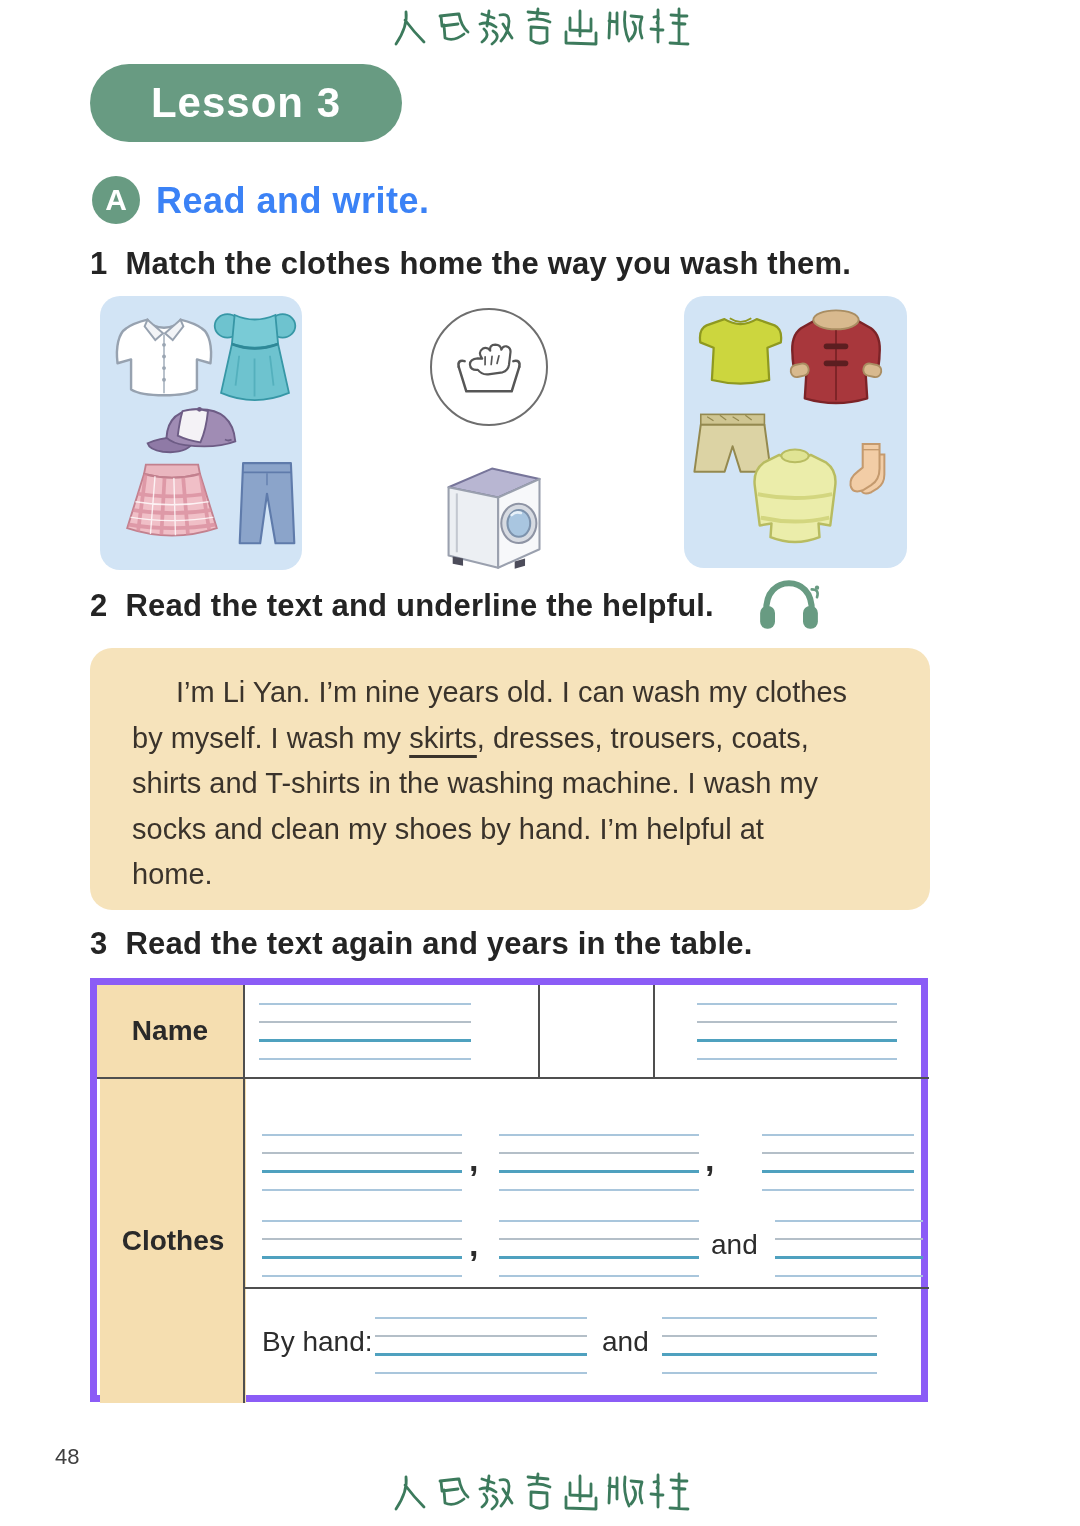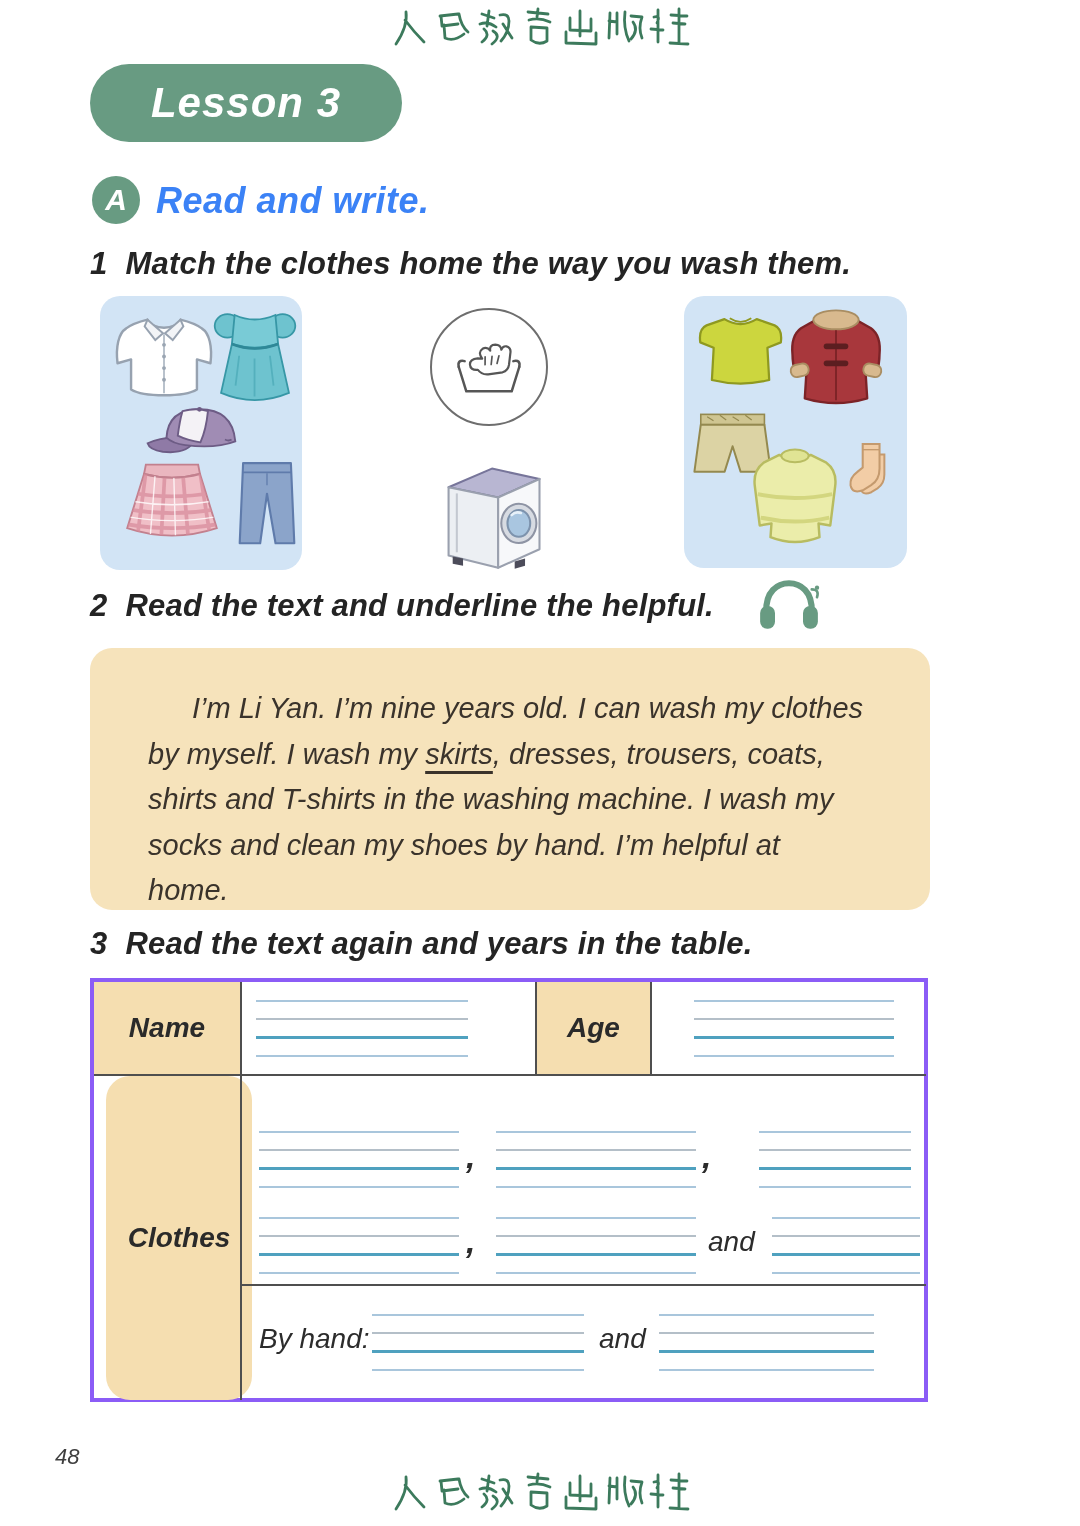--- a/index.html
+++ b/index.html
@@ -1,17 +1,17 @@
 <!DOCTYPE html>
 <html><head>
 <meta charset="utf-8">
 <style>
   html,body{margin:0;padding:0;background:#ffffff;}
   .stage{position:relative;width:1080px;height:1526px;background:#fff;overflow:hidden;
-         font-family:"Liberation Sans","DejaVu Sans",sans-serif;font-style:italic;}
+         font-family:"Liberation Sans","DejaVu Sans",sans-serif;}
   .abs{position:absolute;}
 
   
   .calli{display:flex;justify-content:center;left:0;right:0;}
   .calli svg{display:block;}
 
   
   .badge{left:90px;top:64px;width:312px;height:78px;border-radius:39px;background:#689b82;
          display:flex;align-items:center;justify-content:center;color:#fff;font-size:42px;
          font-weight:700;letter-spacing:1px;}
@@ -28,21 +28,21 @@
   .wash-circle{left:430px;top:308px;width:114px;height:114px;border-radius:50%;
                border:2px solid #6e6e6e;background:#fff;display:flex;align-items:center;justify-content:center;}
 
   
   .passage-box{left:90px;top:648px;width:840px;height:262px;background:#f6e3bb;border-radius:22px;}
   .passage{position:absolute;left:42px;top:22px;width:718px;font-size:29px;line-height:45.5px;
            color:#3a332b;font-weight:500;text-indent:44px;}
   .uline{text-decoration:underline;text-underline-offset:7px;text-decoration-thickness:2.5px;}
 
   
-  .tbl{left:90px;top:978px;width:838px;height:424px;border:4px solid #8b5cf6;box-sizing:border-box;}
+  .tbl{left:90px;top:978px;width:838px;height:424px;border:7px solid #8b5cf6;box-sizing:border-box;}
   .tan{background:#f5deb0;}
   .cell-label{display:flex;align-items:center;justify-content:center;font-size:28px;font-weight:600;color:#2a2a2a;}
   .gline{background:#4f4f4f;}
   .tbl-text{font-size:28px;color:#2c2c2c;font-weight:500;}
   .tbl-comma{font-size:34px;color:#2c2c2c;font-weight:600;}
 
   
   .blank{height:58px;background-repeat:no-repeat;
     background-image:linear-gradient(#a9c6dc,#a9c6dc),linear-gradient(#b4bfc8,#b4bfc8),
                      linear-gradient(#4fa1bf,#4fa1bf),linear-gradient(#a9c6dc,#a9c6dc);
@@ -237,35 +237,34 @@
     <svg width="70" height="60" viewBox="0 0 80 66">
       <path d="M14 40 C13 16 27 7 40 7 C53 7 67 16 66 40" fill="none" stroke="#689b82" stroke-width="7" stroke-linecap="round"></path>
       <rect x="7" y="33" width="17" height="26" rx="8" fill="#689b82"></rect>
       <rect x="56" y="33" width="17" height="26" rx="8" fill="#689b82"></rect>
       <path d="M66 14 q9 0 6 9" stroke="#689b82" stroke-width="3" fill="none" stroke-linecap="round"></path>
       <circle cx="72" cy="12" r="2.5" fill="#689b82"></circle>
     </svg>
   </div>
 
   <div class="abs passage-box">
-    <p class="passage" style="margin:16px;">
+    <p class="passage" style="margin:0;">
       <span>I’m Li Yan. I’m nine years old. I can wash my clothes by myself. I wash my </span><span class="uline">skirts</span><span>, dresses, trousers, coats, shirts and T-shirts in the washing machine. I wash my socks and clean my shoes by hand. I’m helpful at home.</span>
     </p>
   </div>
 
   <div class="abs heading" style="left:90px;top:926px;">
     <span>3</span>
     <span>Read the text again and years in the table.</span>
   </div>
 
   <div class="abs tbl">
 
     <div class="abs tan cell-label" style="left:0;top:0;width:146px;height:92px;">Name</div>
-    <div class="abs tan cell-label" style="left:443px;top:0;width:113px;height:92px;">Age</div>
-    <div class="abs tan cell-label" style="left:12px;top:94px;width:146px;height:324px;border-radius:24px;">Clothes</div>
+    <div class="abs tan cell-label" style="left:3px;top:94px;width:146px;height:324px;">Clothes</div>
 
     <div class="abs gline" style="left:146px;top:0;width:2px;height:418px;"></div>
     <div class="abs gline" style="left:441px;top:0;width:2px;height:92px;"></div>
     <div class="abs gline" style="left:556px;top:0;width:2px;height:92px;"></div>
     <div class="abs gline" style="left:0;top:92px;width:832px;height:2px;"></div>
     <div class="abs gline" style="left:148px;top:302px;width:684px;height:2px;"></div>
 
     <div class="abs blank" style="left:162px;top:18px;width:212px;"></div>
     <div class="abs blank" style="left:600px;top:18px;width:200px;"></div>
 

